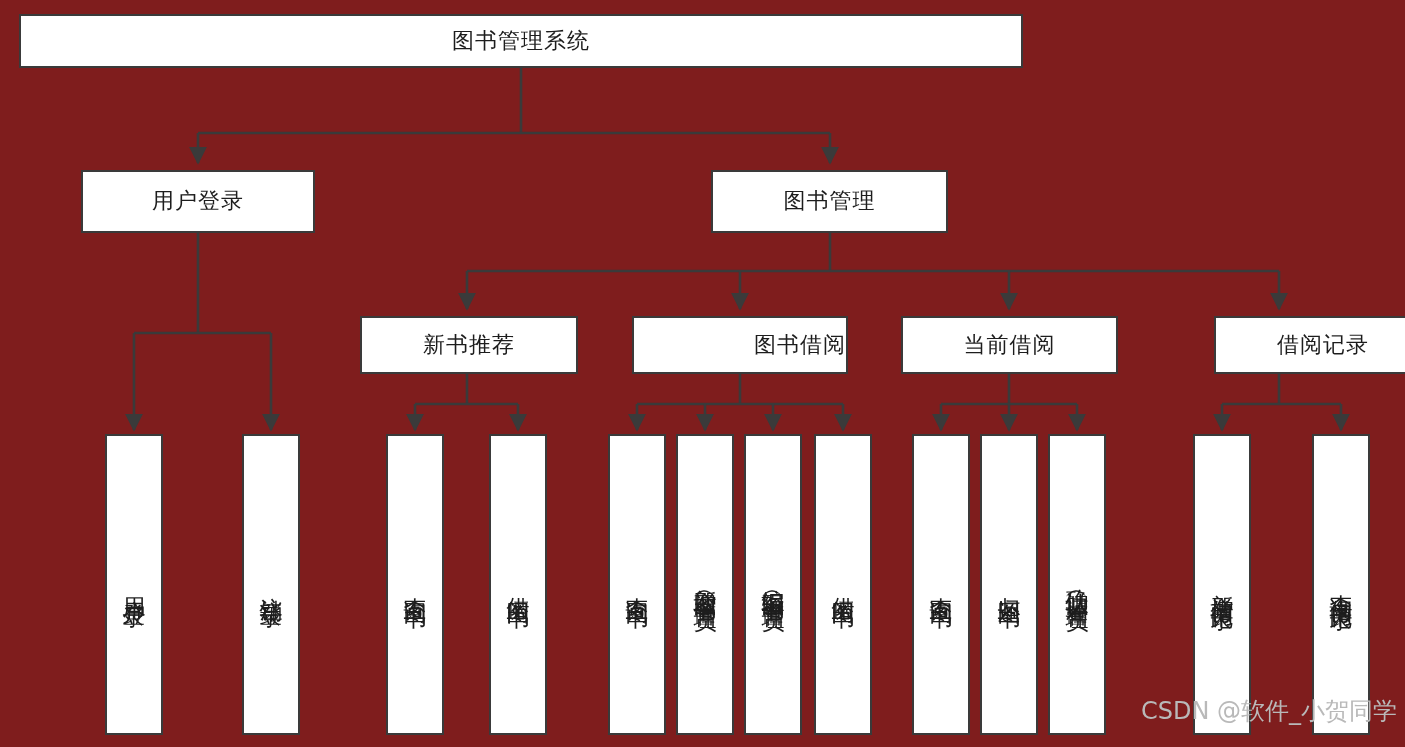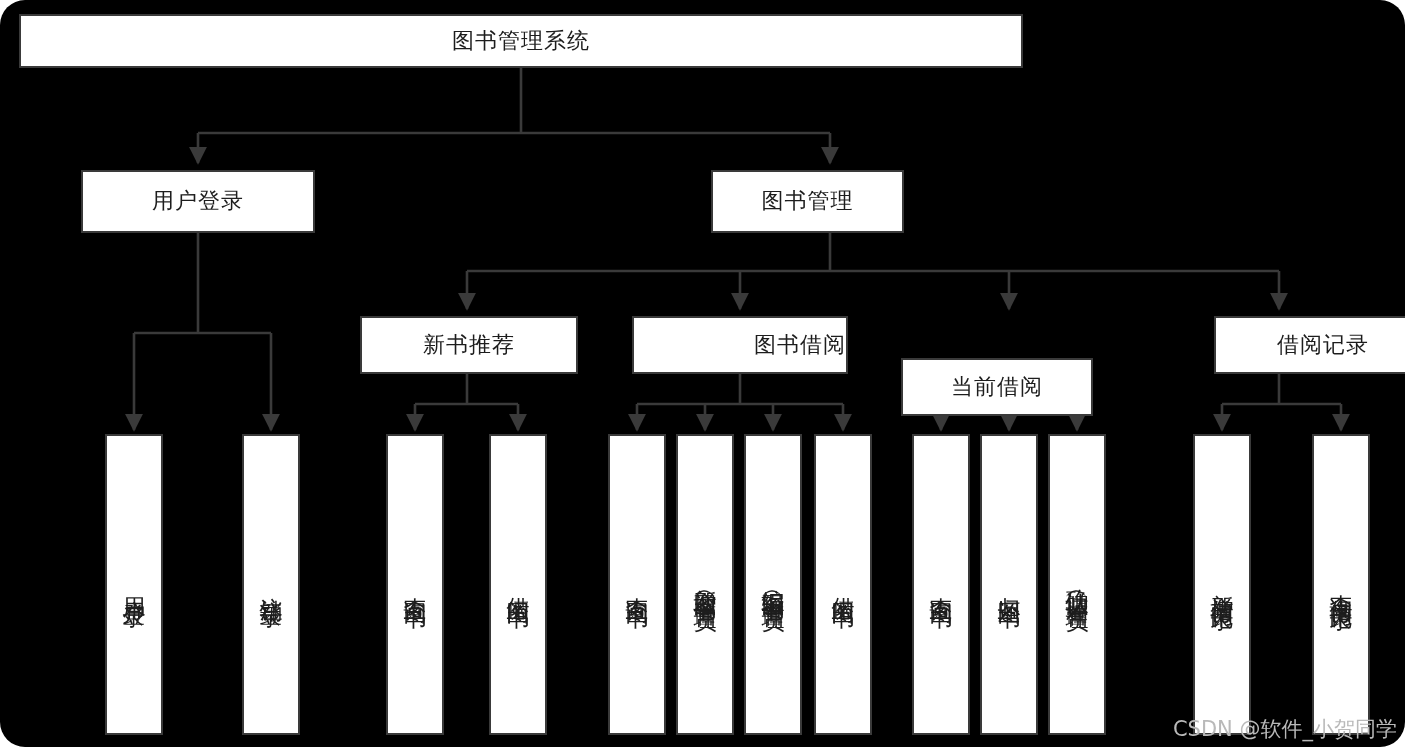--- a/index.html
+++ b/index.html
@@ -8,23 +8,22 @@
     padding: 0;
     background: #ffffff;
   }
   body {
     font-family: "DejaVu Sans", "Liberation Sans", sans-serif;
   }
   #canvas {
     position: relative;
     width: 1405px;
     height: 747px;
-    background: #000000;
+    background: #7f1d1d;
     overflow: hidden;
-    border-radius: 25px;
   }
   svg.wires {
     position: absolute;
     left: 0;
     top: 0;
     width: 1405px;
     height: 747px;
     pointer-events: none;
   }
   .node {
@@ -56,22 +55,22 @@
     padding: 4px 0;
   }
   .node-v .vlabel {
     writing-mode: vertical-rl;
     text-orientation: upright;
     display: block;
   }
   .watermark {
     position: absolute;
     right: 8px;
-    bottom: 4px;
-    font-size: 21px;
+    bottom: 20px;
+    font-size: 24px;
     color: #b9b9b9;
     white-space: nowrap;
     z-index: 3;
     font-family: "DejaVu Sans", "Liberation Sans", sans-serif;
   }
 </style>
 </head>
 <body>
 
 <div id="canvas">
@@ -126,31 +125,31 @@
     </g>
   </svg>
 
   <div class="node node-h" style="left:19px; top:14px; width:1004px; height:54px;">
     <span>图书管理系统</span>
   </div>
 
   <div class="node node-h" style="left:81px; top:170px; width:234px; height:63px;">
     <span>用户登录</span>
   </div>
-  <div class="node node-h" style="left:711px; top:170px; width:193px; height:63px;">
+  <div class="node node-h" style="left:711px; top:170px; width:237px; height:63px;">
     <span>图书管理</span>
   </div>
 
   <div class="node node-h" style="left:360px; top:316px; width:218px; height:58px;align-items:center;">
     <span>新书推荐</span>
   </div>
   <div class="node node-h" style="left:632px; top:316px; width:216px; height:58px;justify-content:flex-end;">
     <span>图书借阅</span>
   </div>
-  <div class="node node-h" style="left:901px; top:316px; width:192px; height:58px;margin-top:42px;">
+  <div class="node node-h" style="left:901px; top:316px; width:217px; height:58px;">
     <span>当前借阅</span>
   </div>
   <div class="node node-h" style="left:1170px; top:316px; width:218px; height:58px;margin-left:44px;">
     <span>借阅记录</span>
   </div>
 
   <div class="node node-v" style="left:105px; top:434px; width:58px; height:301px;">
     <span class="vlabel">用户登录</span>
   </div>
   <div class="node node-v" style="left:242px; top:434px; width:58px; height:301px;">

